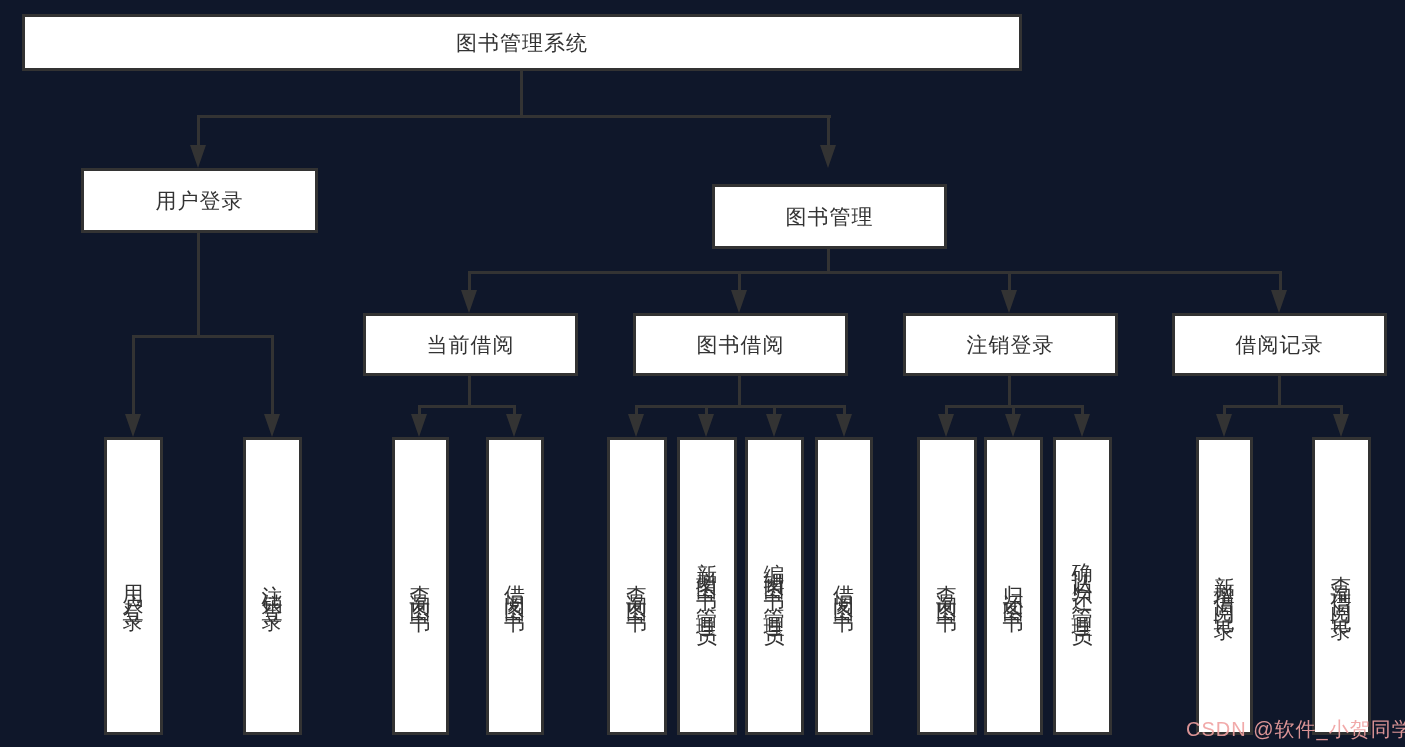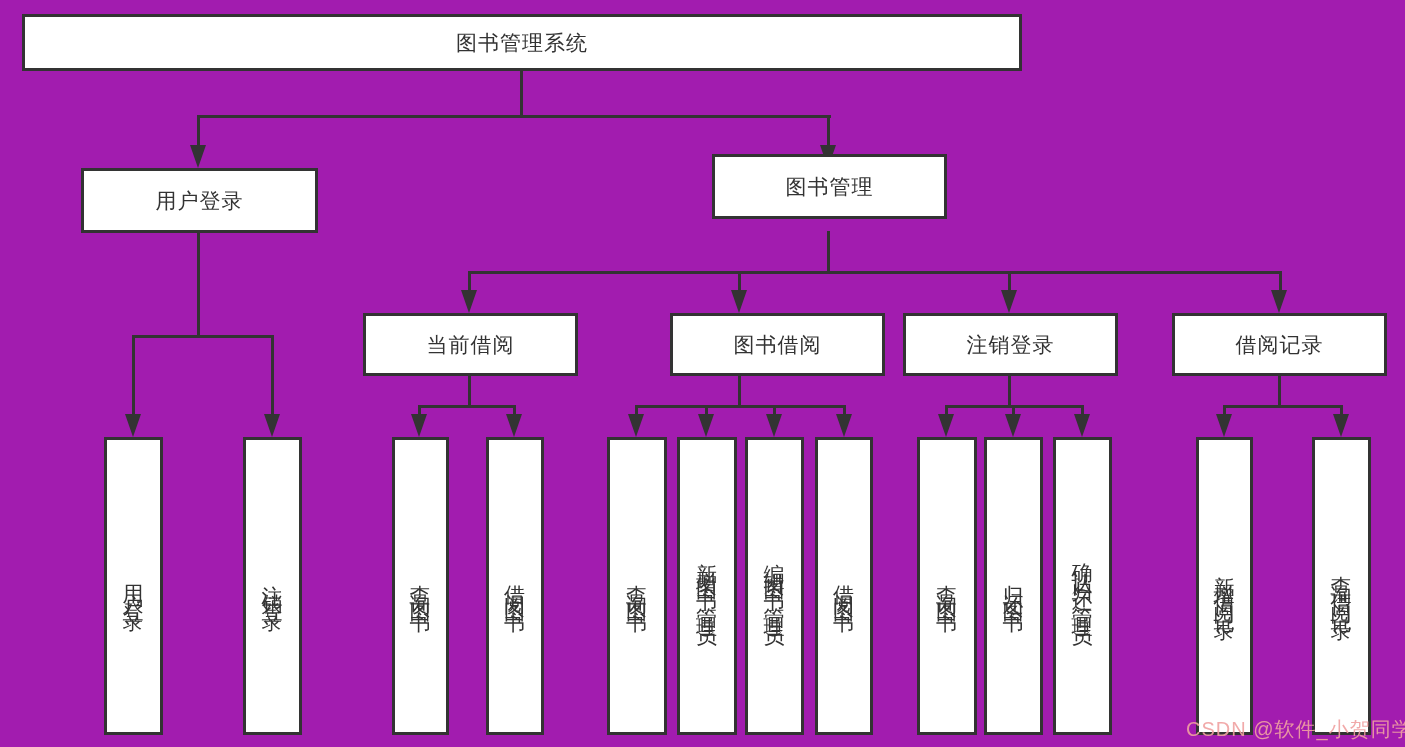--- a/index.html
+++ b/index.html
@@ -1,17 +1,17 @@
 <!DOCTYPE html>
 <html><head>
 <meta charset="utf-8">
 <style>
   html,body{margin:0;padding:0;background:#fff;}
   .canvas{
-    position:relative;width:1405px;height:747px;background:#a21caf;
+    position:relative;width:1405px;height:747px;background:#0f172a;
     font-family:"Liberation Sans","DejaVu Sans",sans-serif;overflow:hidden;
   }
   .box{
     position:absolute;box-sizing:border-box;border:3px solid #333333;background:#ffffff;
     display:flex;align-items:center;justify-content:center;color:#333333;
   }
   .hlabel{font-size:21px;letter-spacing:1px;white-space:nowrap;}
   .vbox .vlabel{
     writing-mode:vertical-rl;text-orientation:mixed;
     font-size:21px;letter-spacing:9px;line-height:1;white-space:nowrap;
@@ -93,28 +93,28 @@
   <div class="arw" style="left:1216px;top:414px;"></div>
   <div class="arw" style="left:1333px;top:414px;"></div>
 
   <div class="box" style="left:22px;top:14px;width:1000px;height:57px;">
     <span class="hlabel">图书管理系统</span>
   </div>
 
   <div class="box" style="left:81px;top:168px;width:237px;height:65px;">
     <span class="hlabel">用户登录</span>
   </div>
-  <div class="box" style="left:712px;top:154px;width:235px;height:65px;text-align:right;">
+  <div class="box" style="left:712px;top:184px;width:235px;height:65px;text-align:right;">
     <span class="hlabel">图书管理</span>
   </div>
 
   <div class="box" style="left:363px;top:313px;width:215px;height:63px;">
     <span class="hlabel">当前借阅</span>
   </div>
-  <div class="box" style="left:670px;top:313px;width:215px;height:63px;">
+  <div class="box" style="left:633px;top:313px;width:215px;height:63px;">
     <span class="hlabel">图书借阅</span>
   </div>
   <div class="box" style="left:903px;top:313px;width:215px;height:63px;">
     <span class="hlabel">注销登录</span>
   </div>
   <div class="box" style="left:1172px;top:313px;width:215px;height:63px;">
     <span class="hlabel">借阅记录</span>
   </div>
 
   <div class="box vbox" style="left:104px;top:437px;width:59px;height:298px;">

